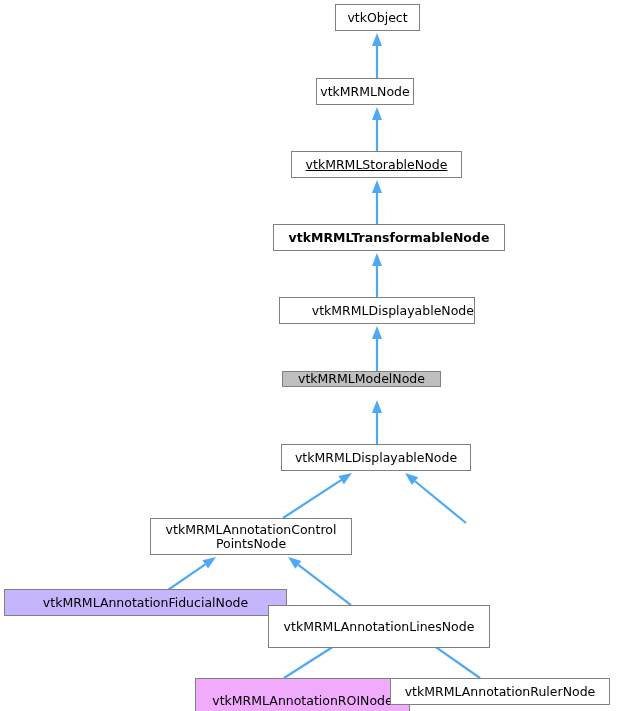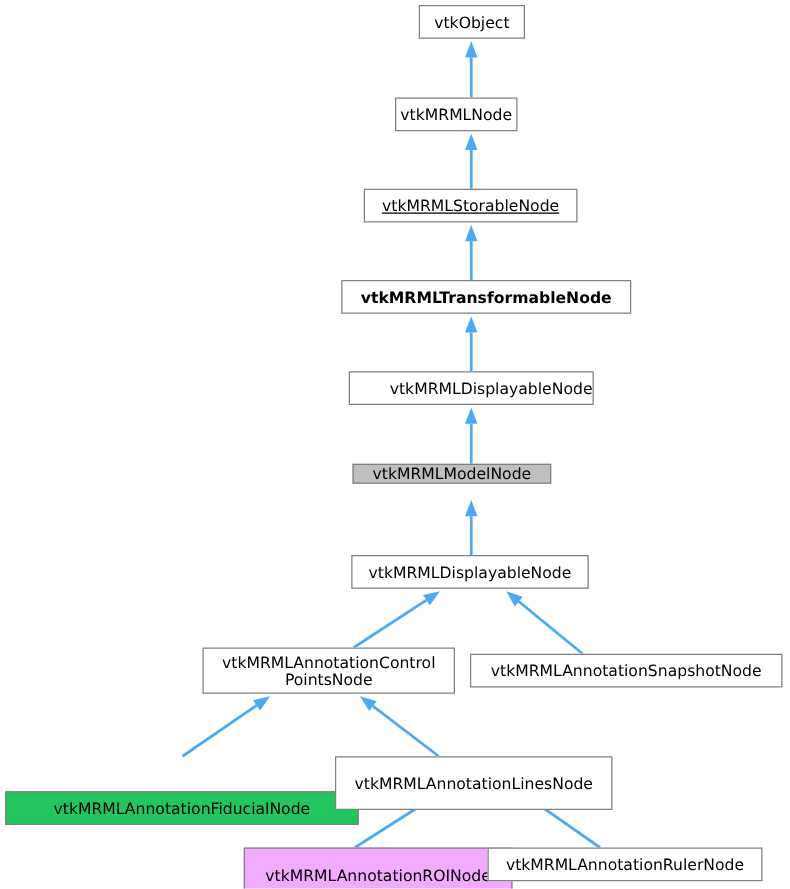--- a/index.html
+++ b/index.html
@@ -99,20 +99,19 @@
       </g>
     </svg>
 
 <div class="uml-node" style="left: 335px; top: 4px; width: 85px; height: 27px; background: rgb(255, 255, 255); border-color: rgb(128, 128, 128);"><span>vtkObject</span></div>
     <div class="uml-node" style="left: 316px; top: 78px; width: 98px; height: 27px; background: rgb(255, 255, 255); border-color: rgb(128, 128, 128);"><span>vtkMRMLNode</span></div>
     <div class="uml-node" style="left: 291px; top: 151px; width: 171px; height: 27px; background: rgb(255, 255, 255); border-color: rgb(128, 128, 128); text-decoration: underline;"><span>vtkMRMLStorableNode</span></div>
     <div class="uml-node" style="left: 273px; top: 224px; width: 232px; height: 27px; background: rgb(255, 255, 255); border-color: rgb(128, 128, 128); font-weight: bold;"><span>vtkMRMLTransformableNode</span></div>
     <div class="uml-node" style="left: 279px; top: 297px; width: 196px; height: 27px; background: rgb(255, 255, 255); border-color: rgb(128, 128, 128); justify-content: flex-end;"><span>vtkMRMLDisplayableNode</span></div>
     <div class="uml-node highlight" style="left: 282px; top: 371px; width: 159px; height: 16px; background: rgb(191, 191, 191); border-color: rgb(128, 128, 128);"><span>vtkMRMLModelNode</span></div>
     <div class="uml-node" style="left: 281px; top: 444px; width: 190px; height: 27px; background: rgb(255, 255, 255); border-color: rgb(128, 128, 128);"><span>vtkMRMLDisplayableNode</span></div>
-    <div class="uml-node" style="left: 150px; top: 518px; width: 202px; height: 37px; background: rgb(255, 255, 255); border-color: rgb(128, 128, 128); margin-left: 12px;"><span>vtkMRMLAnnotationControl
+    <div class="uml-node" style="left: 150px; top: 518px; width: 202px; height: 37px; background: rgb(255, 255, 255); border-color: rgb(128, 128, 128);"><span>vtkMRMLAnnotationControl
 PointsNode</span></div>
-    <div class="uml-node" style="left: 376px; top: 523px; width: 250px; height: 27px; background: rgb(255, 255, 255); border-color: rgb(128, 128, 128);"><span>vtkMRMLAnnotationSnapshotNode</span></div>
-    <div class="uml-node" style="left: 4px; top: 633px; width: 283px; height: 27px; background: #22c55e; border-color: rgb(128, 128, 128);"><span>vtkMRMLAnnotationFiducialNode</span></div>
+    <div class="uml-node" style="left: 4px; top: 589px; width: 283px; height: 27px; background: #c4b5fd; border-color: rgb(128, 128, 128);"><span>vtkMRMLAnnotationFiducialNode</span></div>
     <div class="uml-node" style="left: 268px; top: 605px; width: 222px; height: 43px; background: rgb(255, 255, 255); border-color: rgb(128, 128, 128);"><span>vtkMRMLAnnotationLinesNode</span></div>
     <div class="uml-node" style="left: 151px; top: 678px; width: 215px; height: 45px; background: #f0abfc; border-color: rgb(128, 128, 128); margin-left: 44px;"><span>vtkMRMLAnnotationROINode</span></div>
     <div class="uml-node" style="left: 390px; top: 678px; width: 220px; height: 27px; background: rgb(255, 255, 255); border-color: rgb(128, 128, 128); align-items: center;"><span>vtkMRMLAnnotationRulerNode</span></div>
   </div>
 
 </body></html>

